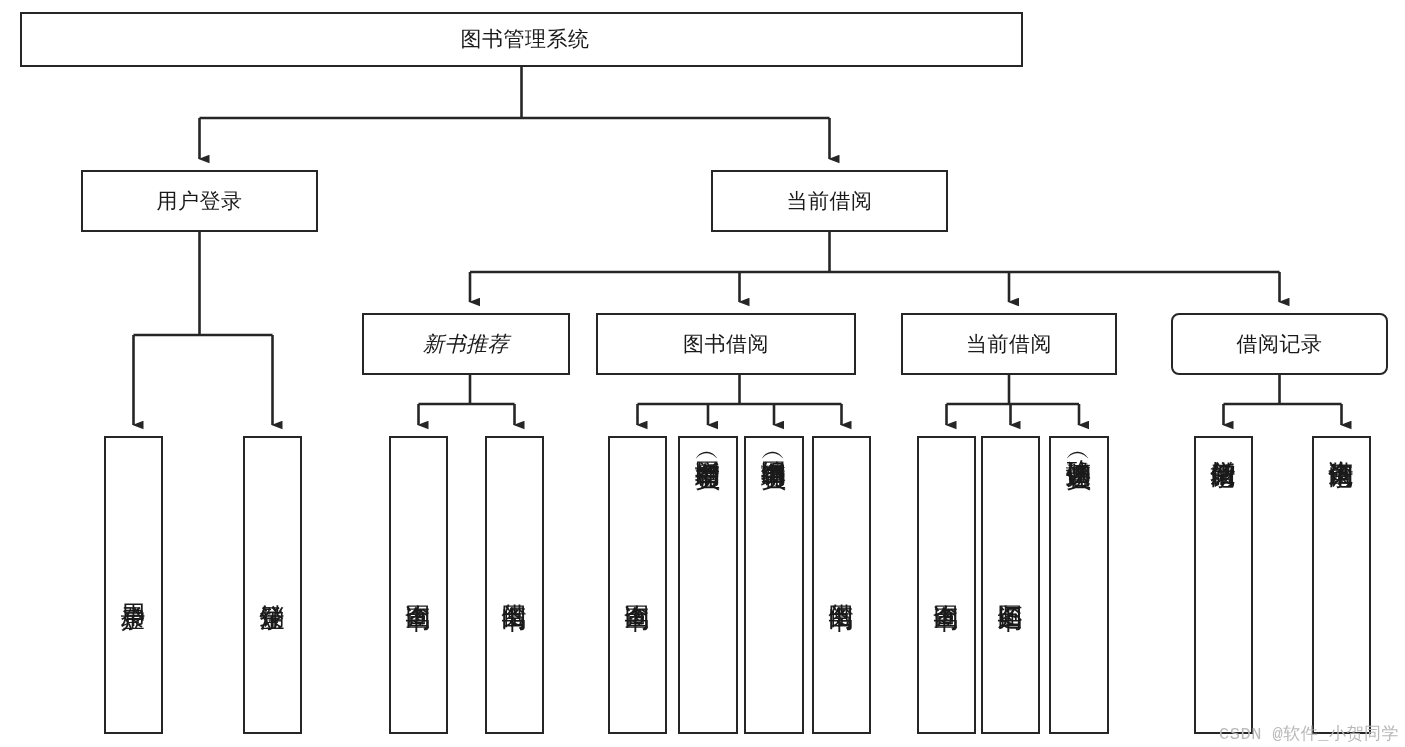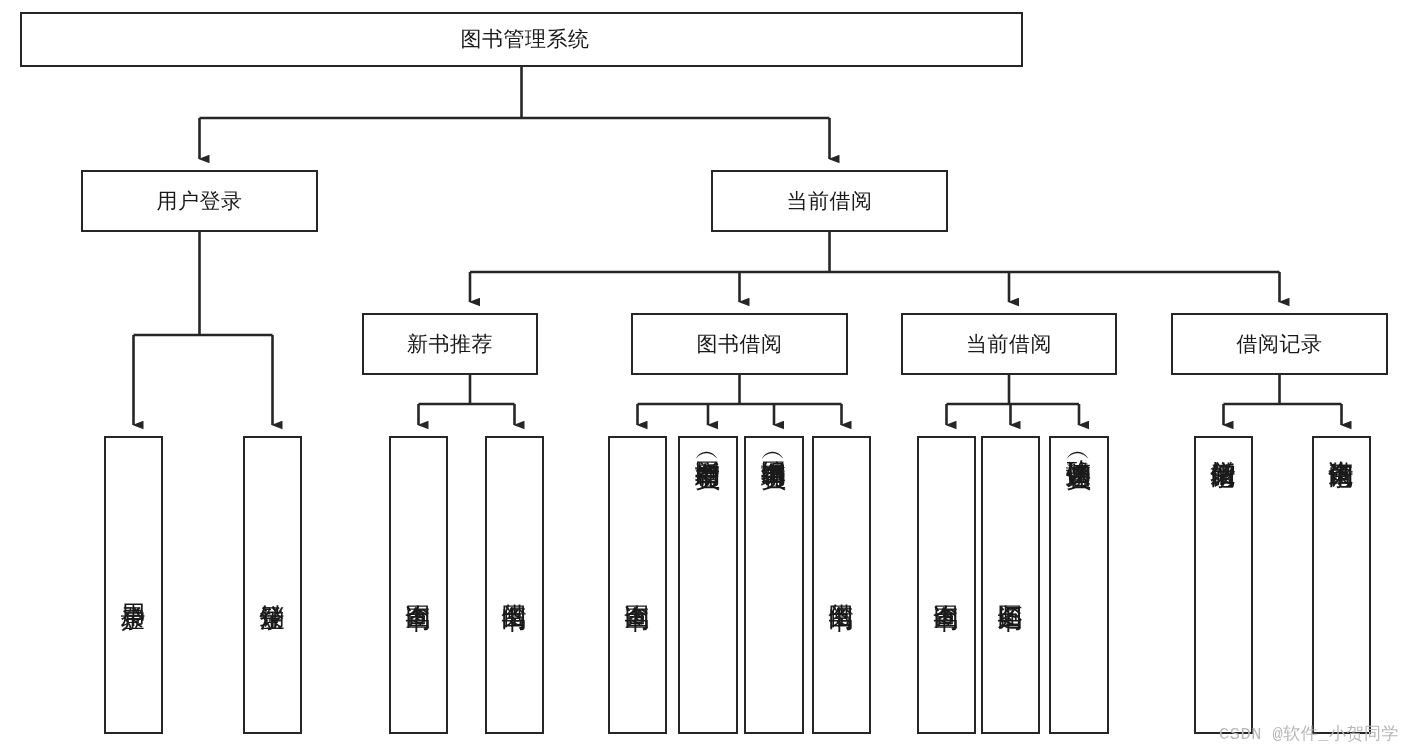--- a/index.html
+++ b/index.html
@@ -125,30 +125,30 @@
   <div id="nodes">
       <div class="node horiz" style="left: 20px; top: 12px; width: 1003px; height: 55px; padding-left: 7px;">
         <span class="lbl">图书管理系统</span>
       </div>
       <div class="node horiz" style="left: 81px; top: 170px; width: 237px; height: 62px;">
         <span class="lbl">用户登录</span>
       </div>
       <div class="node horiz" style="left: 711px; top: 170px; width: 237px; height: 62px;">
         <span class="lbl">当前借阅</span>
       </div>
-      <div class="node horiz" style="left: 362px; top: 313px; width: 176px; height: 62px;">
+      <div class="node horiz" style="left: 362px; top: 313px; width: 208px; height: 62px; font-style: italic;">
         <span class="lbl">新书推荐</span>
       </div>
-      <div class="node horiz" style="left: 631px; top: 313px; width: 217px; height: 62px;">
+      <div class="node horiz" style="left: 596px; top: 313px; width: 260px; height: 62px;">
         <span class="lbl">图书借阅</span>
       </div>
       <div class="node horiz" style="left: 901px; top: 313px; width: 216px; height: 62px; justify-content: center;">
         <span class="lbl">当前借阅</span>
       </div>
-      <div class="node horiz" style="left: 1171px; top: 313px; width: 217px; height: 62px;">
+      <div class="node horiz" style="left: 1171px; top: 313px; width: 217px; height: 62px; border-radius: 8px;">
         <span class="lbl">借阅记录</span>
       </div>
       <div class="node vert center" style="left: 104px; top: 436px; width: 59px; height: 298px;">
         <span class="lbl">用户登录</span>
       </div>
       <div class="node vert center" style="left: 243px; top: 436px; width: 59px; height: 298px;">
         <span class="lbl">注销登录</span>
       </div>
       <div class="node vert center" style="left: 389px; top: 436px; width: 59px; height: 298px;">
         <span class="lbl">查询图书</span>

